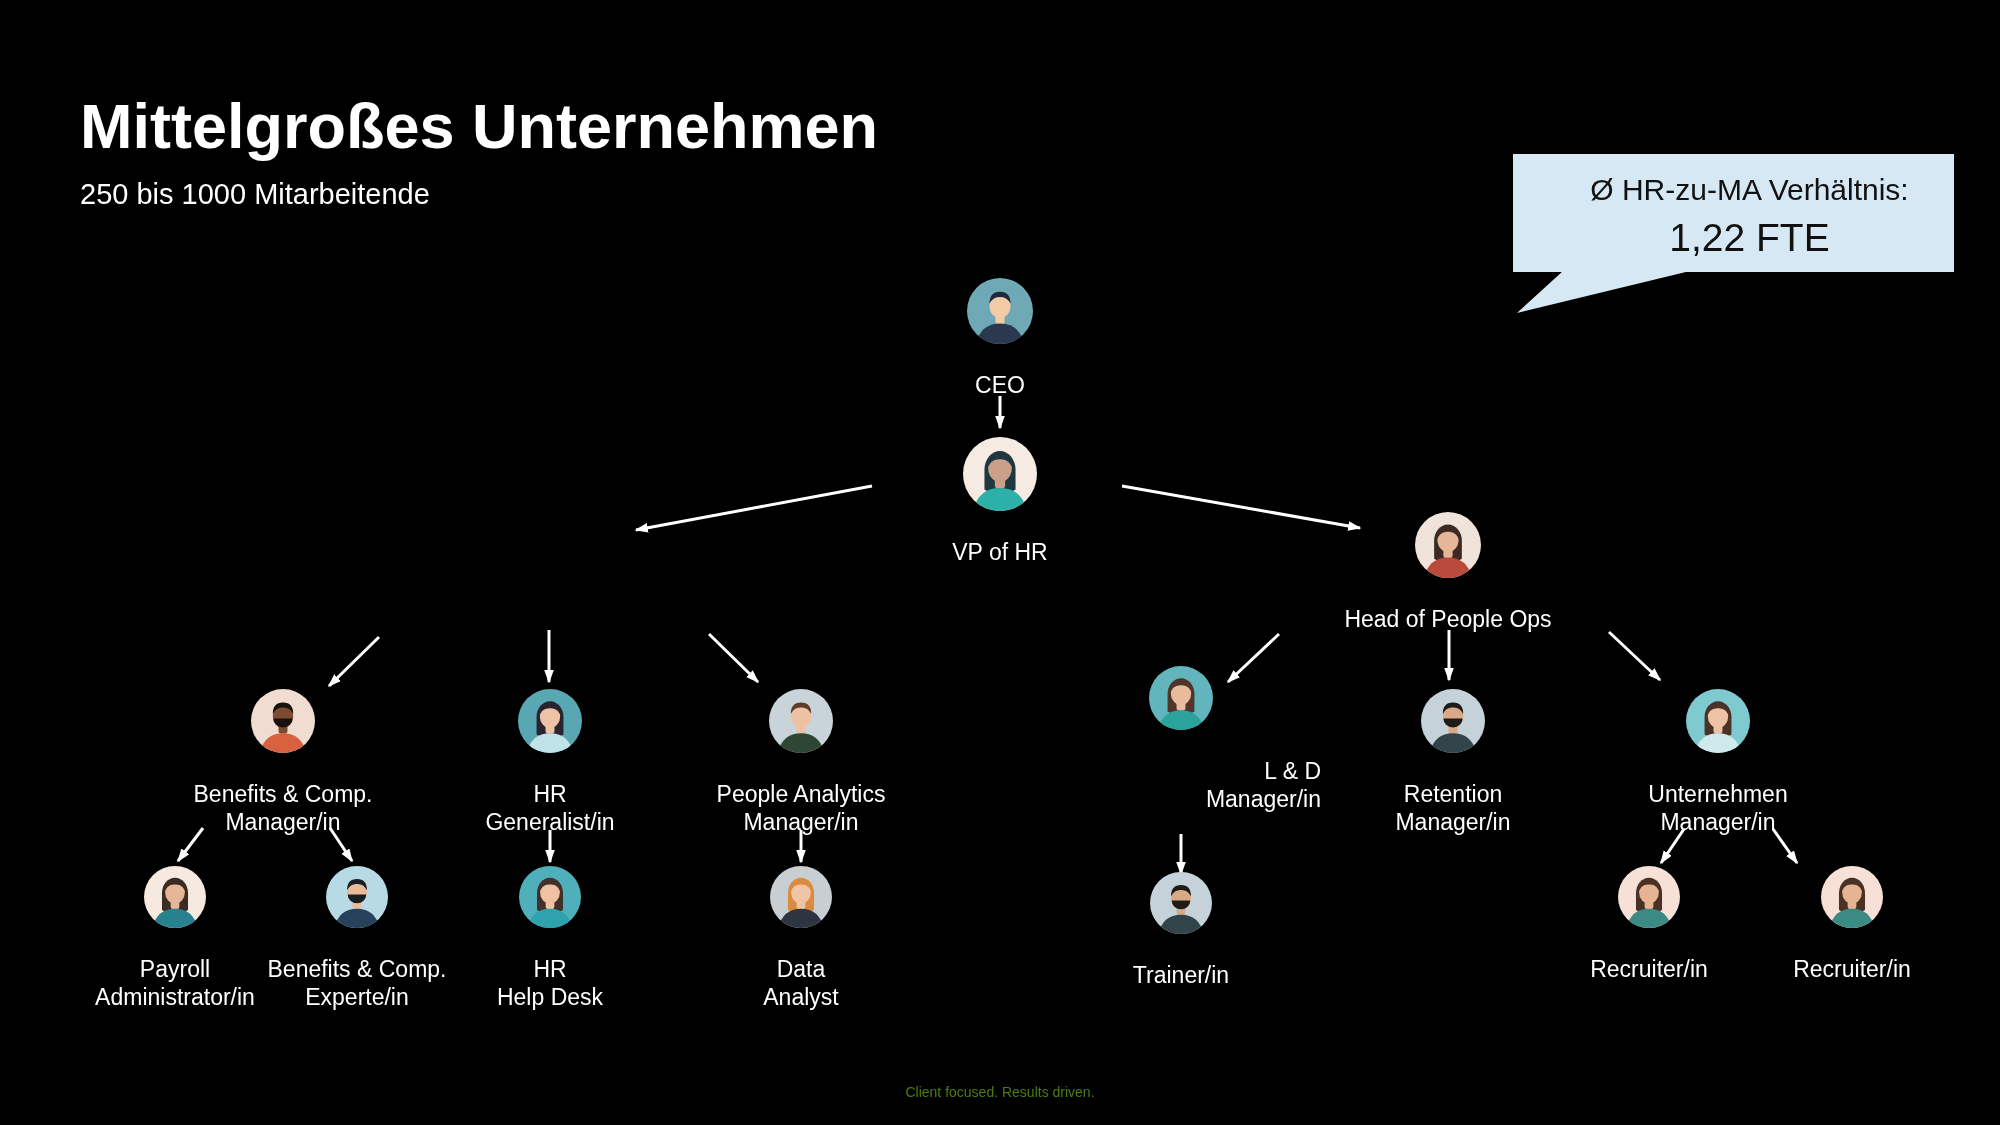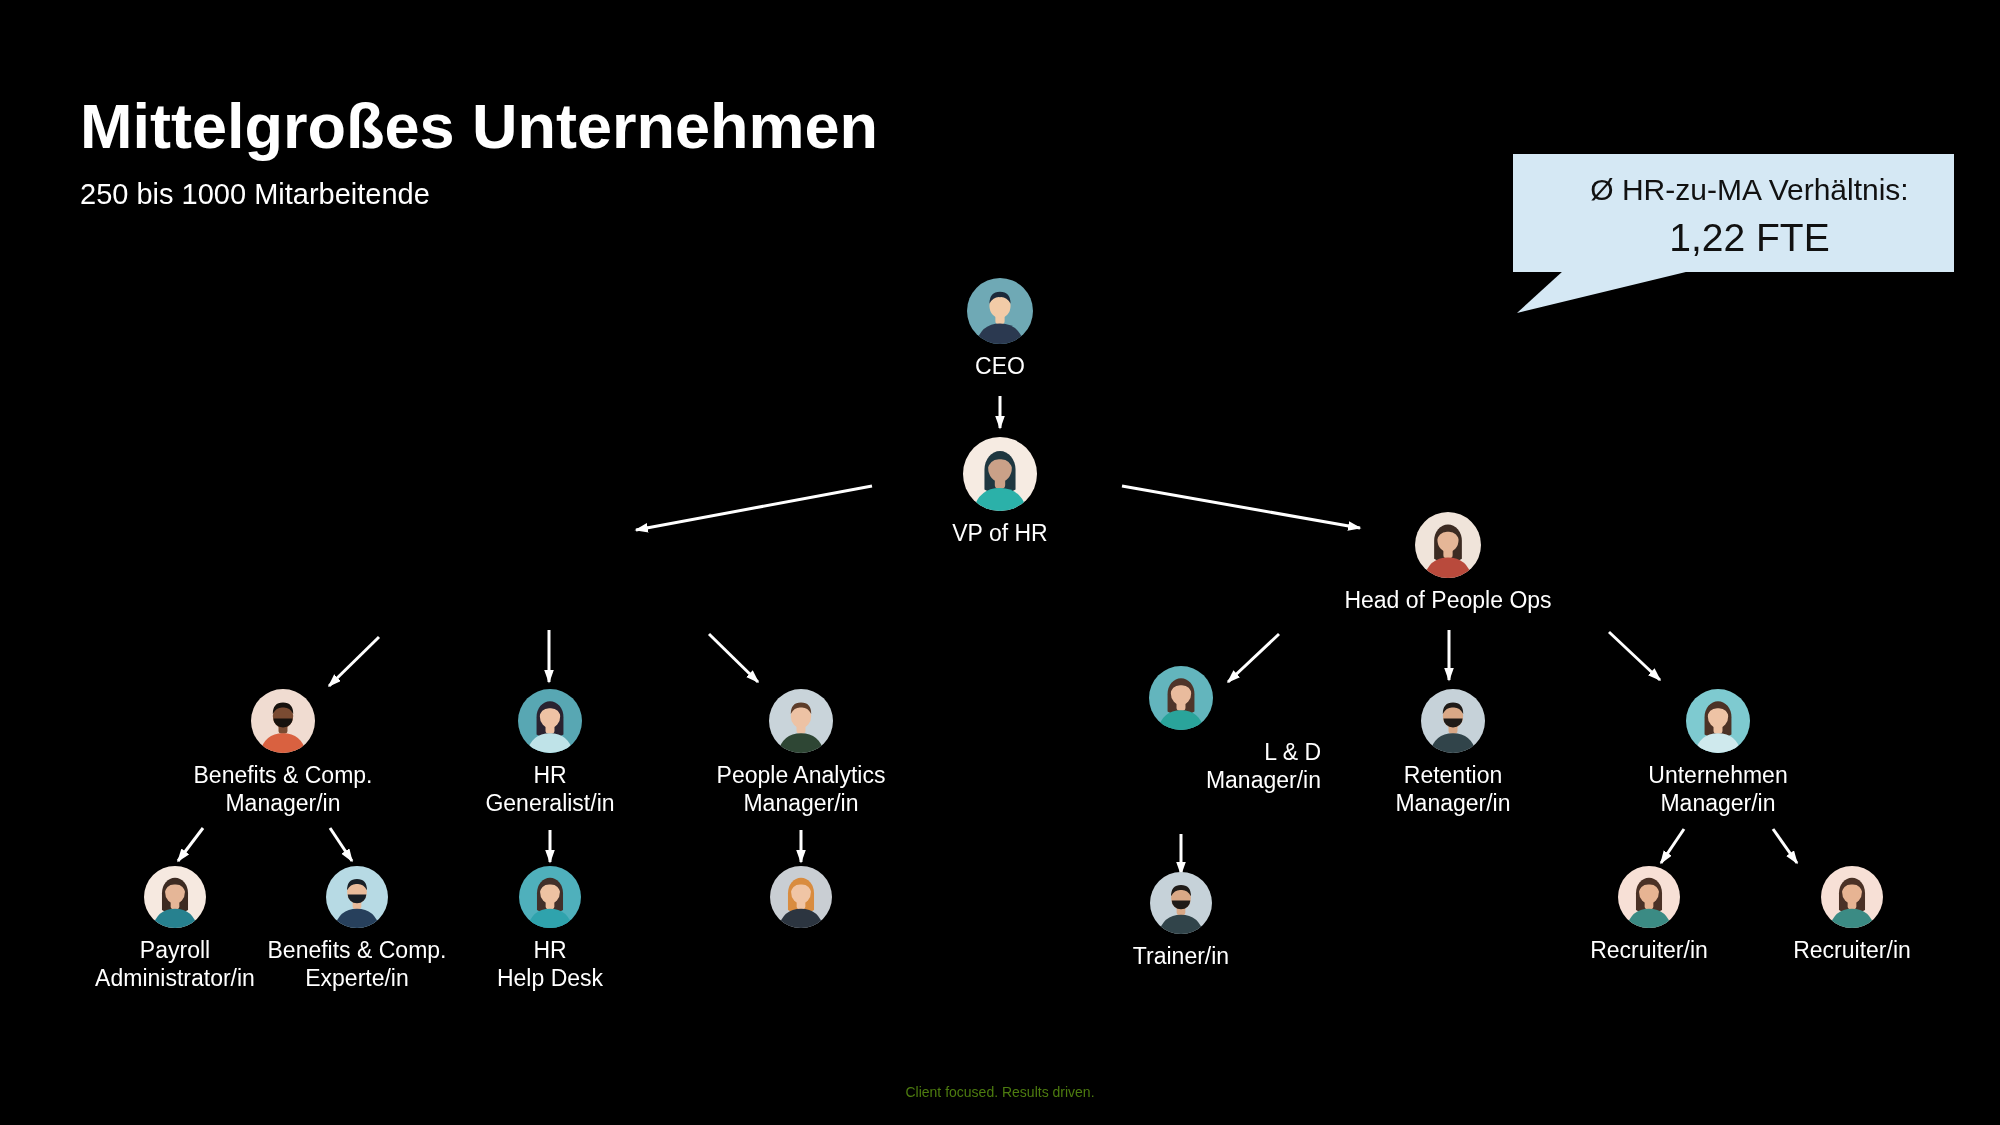--- a/index.html
+++ b/index.html
@@ -19,21 +19,21 @@
     text-align:center;color:#111;padding-left:32px;
   }
   .callout-box{position:absolute;inset:0;}
   .callout-line1{position:relative;margin-top:19px;font-size:30px;}
   .callout-line2{position:relative;margin-top:9px;font-size:39px;font-weight:normal;}
   .callout-tail{position:absolute;left:0px;top:117px;}
   .org-chart{position:absolute;left:0;top:0;width:2000px;height:1125px;}
   .edges-svg{position:absolute;left:0;top:0;}
   .node{position:absolute;width:280px;text-align:center;}
   .node .avatar{display:block;margin:0 auto;}
-  .node-label{margin-top:8px;font-size:23px;line-height:28px;color:#fff;}
+  .node-label{margin-top:27px;font-size:23px;line-height:28px;color:#fff;}
   .footer-tagline{
     position:absolute;left:0;top:1084px;width:2000px;text-align:center;
     font-size:14px;color:#4d7c0f;
   }
   .logo{
     position:absolute;right:52px;top:1066px;display:flex;align-items:center;
   }
   .logo-mark{margin-right:10px;}
   .logo-text{
     font-family:"Liberation Serif",serif;font-size:22px;letter-spacing:4px;
@@ -340,20 +340,24 @@
           </defs>
           <circle cx="50" cy="50" r="50" fill="#c9ced3"></circle>
           <g clip-path="url(#clip-data_analyst)">
             <path d="M29,44 a21,25 0 1,1 42,0 l0,27 q-21,13 -42,0 Z" fill="#d98c3f"></path>
             <rect x="43" y="50" width="14" height="20" rx="5" fill="#f0c5a5"></rect>
             <path d="M13,102 Q20,69 50,69 Q80,69 87,102 Z" fill="#2c3540"></path>
             <ellipse cx="50" cy="42" rx="16" ry="19" fill="#f0c5a5"></ellipse>
             <path d="M32,46 Q30,21 50,21 Q70,21 68,46 Q64,29 50,30 Q36,29 32,46 Z" fill="#d98c3f"></path>
           </g>
         </svg>
+        <div class="node-label">
+          <div>Data</div>
+          <div>Analyst</div>
+        </div>
       </div>
       <div class="node" style="left: 1041px; top: 872px;">
         <svg class="avatar" width="62" height="62" viewBox="0 0 100 100">
           <defs>
             <clipPath id="clip-trainer">
               <circle cx="50" cy="50" r="50"></circle>
             </clipPath>
           </defs>
           <circle cx="50" cy="50" r="50" fill="#c6d2d9"></circle>
           <g clip-path="url(#clip-trainer)">

